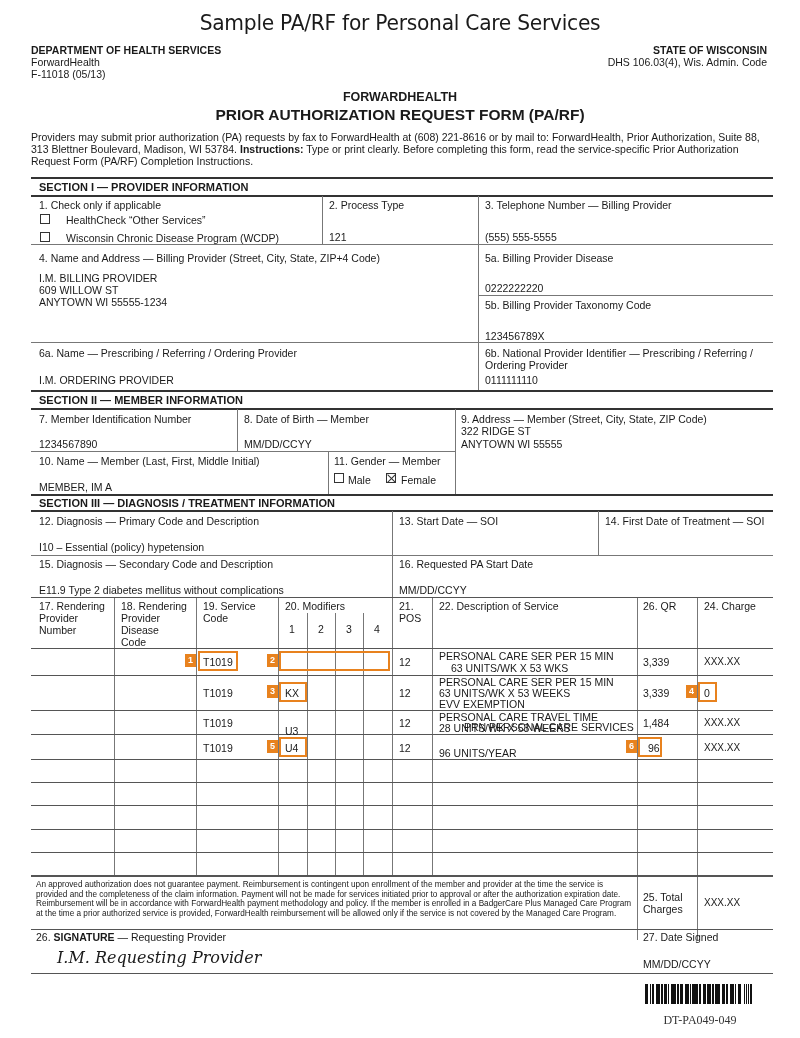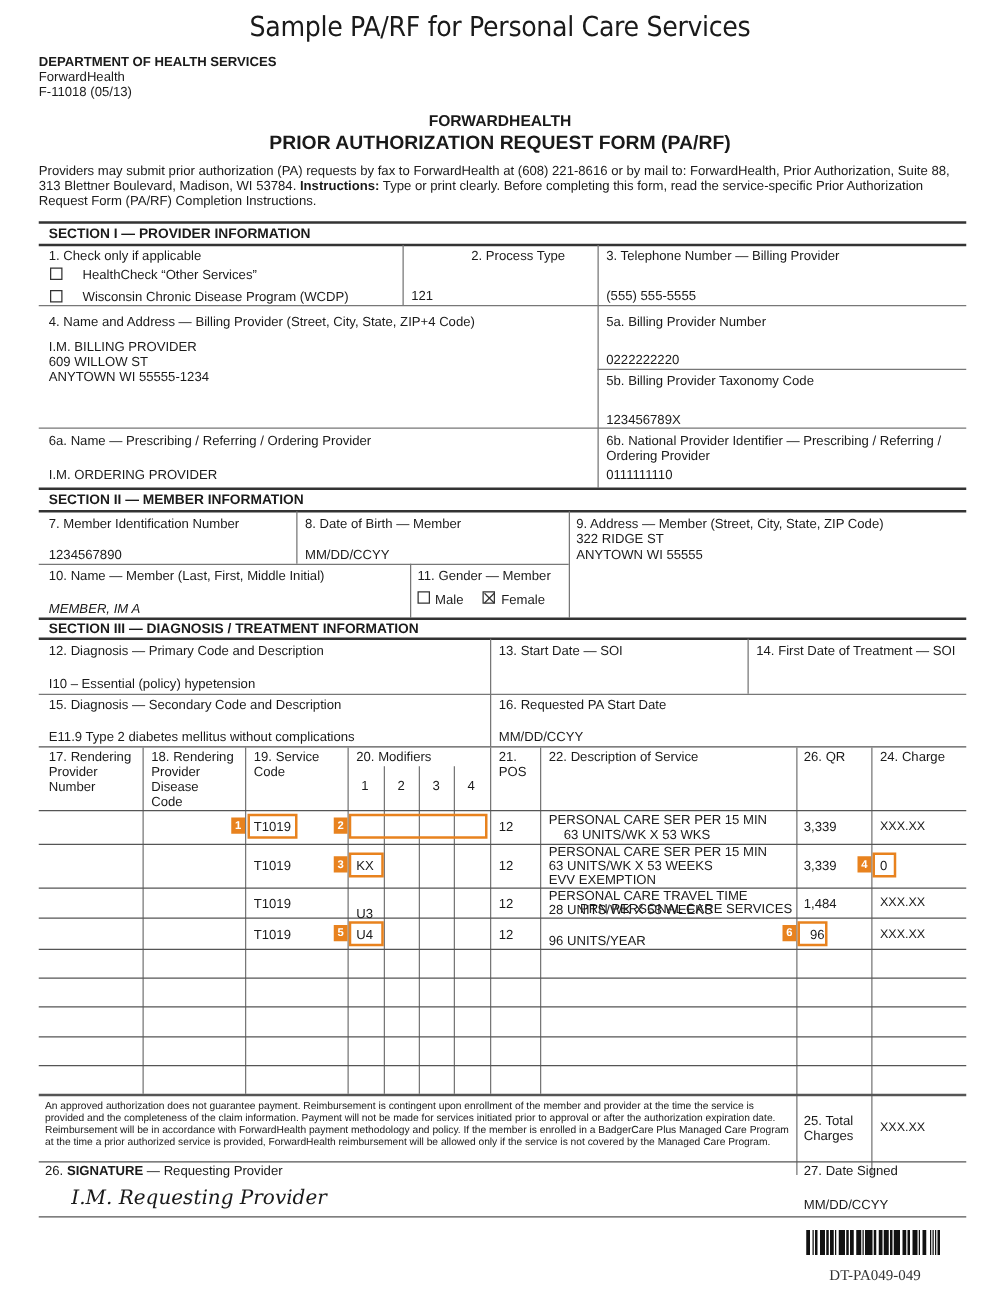--- a/index.html
+++ b/index.html
@@ -39,20 +39,22 @@
 <body>
 
 <div class="abs page-title">Sample PA/RF for Personal Care Services</div>
 
 <div class="abs hdr" style="left:31px; top:44px;">
   <div style="font-weight:bold">DEPARTMENT OF HEALTH SERVICES</div>
   <div>ForwardHealth</div>
   <div>F-11018 (05/13)</div>
 </div>
 <div class="abs hdr" style="right:33px; top:44px; text-align:right;">
+  <div style="font-weight:bold">STATE OF WISCONSIN</div>
+  <div>DHS 106.03(4), Wis. Admin. Code</div>
 </div>
 
 <div class="abs center-title" style="top:90px; font-size:12.5px;">FORWARDHEALTH</div>
 <div class="abs center-title" style="top:106px; font-size:15.5px;">PRIOR AUTHORIZATION REQUEST FORM (PA/RF)</div>
 
 <div class="abs intro"><span>Providers may submit prior authorization (PA) requests by fax to ForwardHealth at (608) 221-8616 or by mail to: ForwardHealth, Prior Authorization, Suite 88, 313 Blettner Boulevard, Madison, WI 53784. </span><b>Instructions:</b><span> Type or print clearly. Before completing this form, read the service-specific Prior Authorization Request Form (PA/RF) Completion Instructions.</span></div>
 
 <div class="abs form">
 
   <div class="hline thick" style="top:0;"></div>
@@ -61,34 +63,34 @@
 
   <div class="vline" style="left:291px; top:19px; height:48px;"></div>
   <div class="vline" style="left:447px; top:19px; height:194px;"></div>
 
   <div class="lbl" style="left:8px; top:22px;">1. Check only if applicable</div>
   <div class="cb" style="left:9px; top:37px;"></div>
   <div class="lbl" style="left:35px; top:37px;">HealthCheck “Other Services”</div>
   <div class="cb" style="left:9px; top:55px;"></div>
   <div class="lbl" style="left:35px; top:55px;">Wisconsin Chronic Disease Program (WCDP)</div>
 
-  <div class="lbl" style="left:298px; top:22px;margin-left:48px;">2. Process Type</div>
+  <div class="lbl" style="left:298px; top:22px;">2. Process Type</div>
   <div class="val" style="left:298px; top:54px;">121</div>
 
   <div class="lbl" style="left:454px; top:22px;">3. Telephone Number — Billing Provider</div>
   <div class="val" style="left:454px; top:54px;">(555) 555-5555</div>
 
   <div class="hline thin" style="top:67px;"></div>
 
   <div class="lbl" style="left:8px; top:75px;">4. Name and Address — Billing Provider (Street, City, State, ZIP+4 Code)</div>
   <div class="val" style="left:8px; top:95px;">I.M. BILLING PROVIDER</div>
   <div class="val" style="left:8px; top:107px;">609 WILLOW ST</div>
   <div class="val" style="left:8px; top:119px;">ANYTOWN WI 55555-1234</div>
 
-  <div class="lbl" style="left:454px; top:75px;">5a. Billing Provider Number</div>
+  <div class="lbl" style="left:454px; top:75px;">5a. Billing Provider Disease</div>
   <div class="val" style="left:454px; top:105px;">0222222220</div>
   <div class="hline thin" style="top:118px; left:447px; width:295px;"></div>
   <div class="lbl" style="left:454px; top:122px;">5b. Billing Provider Taxonomy Code</div>
   <div class="val" style="left:454px; top:153px;">123456789X</div>
 
   <div class="hline thin" style="top:165px;"></div>
 
   <div class="lbl" style="left:8px; top:170px;">6a. Name — Prescribing / Referring / Ordering Provider</div>
   <div class="val" style="left:8px; top:197px;">I.M. ORDERING PROVIDER</div>
   <div class="lbl" style="left:454px; top:170px;">6b. National Provider Identifier — Prescribing / Referring /</div>
@@ -107,21 +109,21 @@
   <div class="val" style="left:8px; top:261px;">1234567890</div>
   <div class="lbl" style="left:213px; top:236px;">8. Date of Birth — Member</div>
   <div class="val" style="left:213px; top:261px;">MM/DD/CCYY</div>
   <div class="lbl" style="left:430px; top:236px;">9. Address — Member (Street, City, State, ZIP Code)</div>
   <div class="val" style="left:430px; top:248px;">322 RIDGE ST</div>
   <div class="val" style="left:430px; top:261px;">ANYTOWN WI 55555</div>
 
   <div class="hline thin" style="top:274px; width:424px;"></div>
 
   <div class="lbl" style="left:8px; top:278px;">10. Name — Member (Last, First, Middle Initial)</div>
-  <div class="val" style="left:8px; top:304px;font-style:italic;">MEMBER, IM A</div>
+  <div class="val" style="left:8px; top:304px;">MEMBER, IM A</div>
   <div class="lbl" style="left:303px; top:278px;">11. Gender — Member</div>
   <div class="cb" style="left:303px; top:296px;"></div>
   <div class="lbl" style="left:317px; top:297px;">Male</div>
   <div class="cb x" style="left:355px; top:296px;"></div>
   <div class="lbl" style="left:370px; top:297px;">Female</div>
 
   <div class="hline thick" style="top:317px;"></div>
   <div class="sec" style="top:320px;">SECTION III — DIAGNOSIS / TREATMENT INFORMATION</div>
   <div class="hline thick" style="top:333px; height:1.5px;"></div>
 

